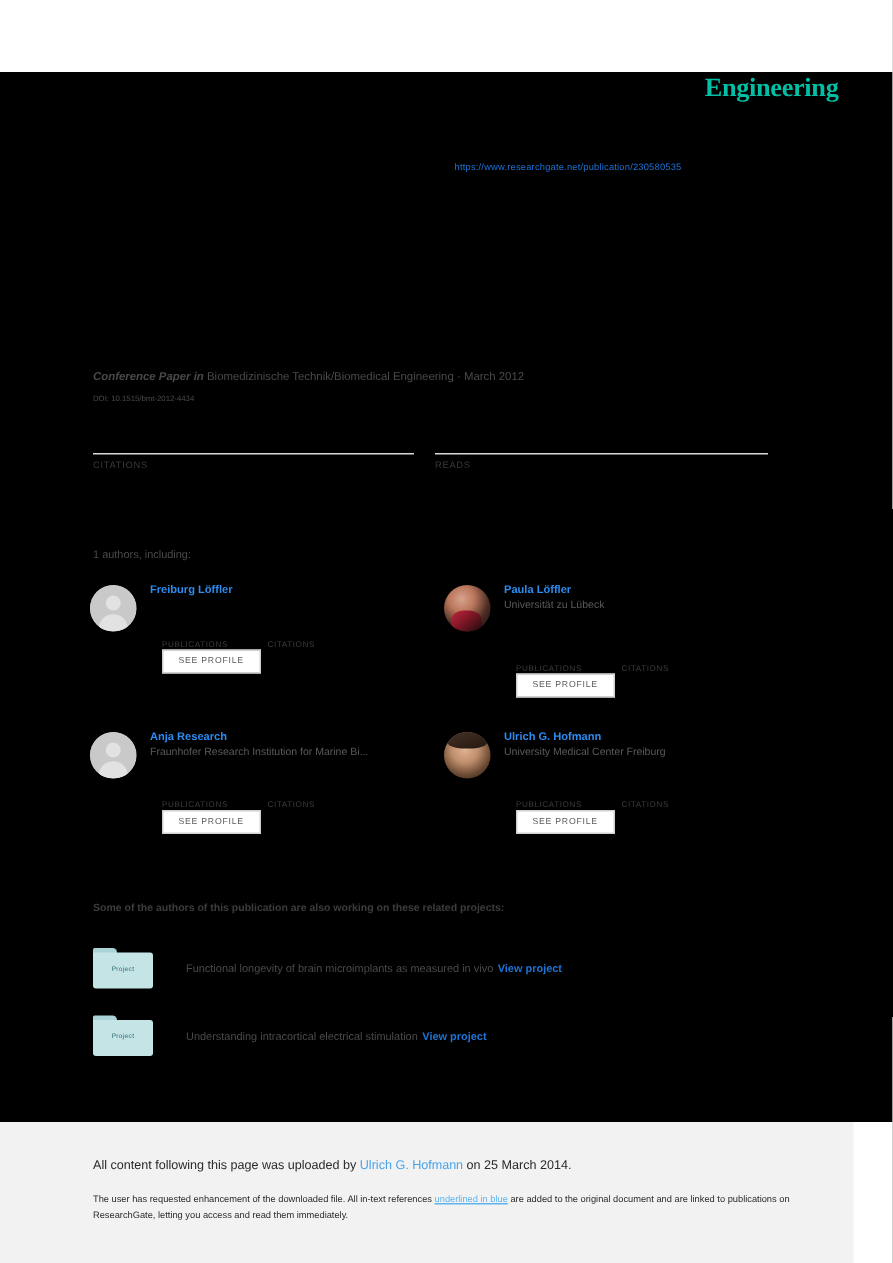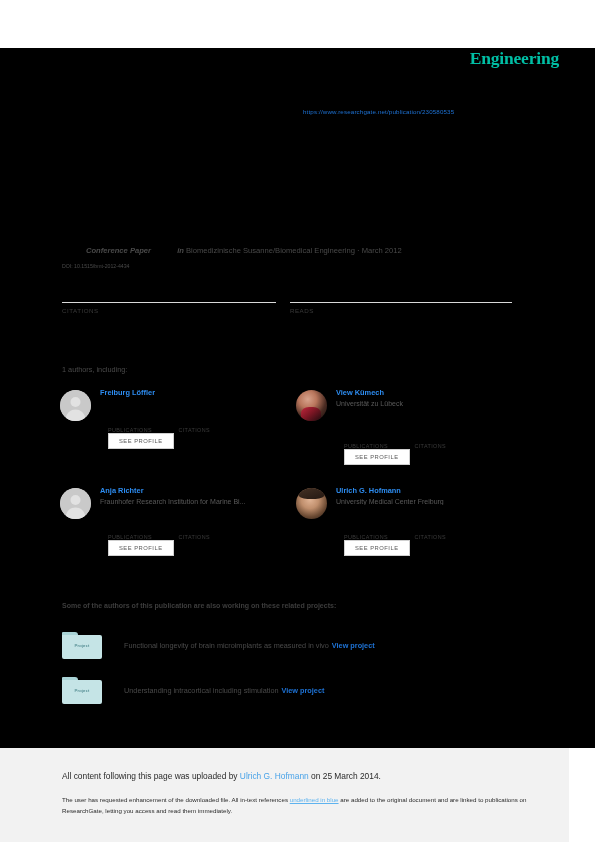--- a/index.html
+++ b/index.html
@@ -75,21 +75,20 @@
   .meta-line {
     position: absolute;
     left: 62px; top: 246px;
     font-size: 7.6px;
     color: #4a4a4a;
     white-space: nowrap;
   }
   .meta-line .em {
     font-style: italic;
     font-weight: bold;
-    margin-left: 24px;
   }
   .meta-doi {
     position: absolute;
     left: 62px; top: 263px;
     font-size: 5.2px;
     color: #4a4a4a;
     white-space: nowrap;
   }
   
   .stat-block { position: absolute; }
@@ -297,21 +296,21 @@
   <div class="brand">Engineering</div>
 
   <div class="pub-url">https://www.researchgate.net/publication/230580535</div>
 
   <div class="hidden-title"></div>
   <div class="hidden-sub"></div>
 
   <div class="meta-line">
     <span class="em">Conference Paper</span>
     <span class="em">in</span>
-    <span>Biomedizinische Susanne/Biomedical Engineering</span>
+    <span>Biomedizinische Technik/Biomedical Engineering</span>
     <span>·</span>
     <span>March 2012</span>
   </div>
   <div class="meta-doi">DOI: 10.1515/bmt-2012-4434</div>
 
   <div class="stat-block stat-citations">
     <div class="stat-number"></div>
     <div class="stat-rule"></div>
     <div class="stat-label">CITATIONS</div>
   </div>
@@ -336,39 +335,39 @@
     <div class="a-stats" style="top:26px;">
       <div class="s-num"></div>
       <span class="s-lbl">PUBLICATIONS</span>
       <span class="s-lbl">CITATIONS</span>
     </div>
     <div class="see-profile" style="left:48px; top:45px;">SEE PROFILE</div>
   </div>
 
   <div class="author a-1">
     <div class="avatar photo-a"></div>
-    <div class="a-name">View Kümech</div>
+    <div class="a-name">Paula Löffler</div>
     <div class="a-affil">Universität zu Lübeck</div>
     <div class="a-stats" style="top:42px;">
       <div class="s-num"></div>
       <span class="s-lbl">PUBLICATIONS</span>
       <span class="s-lbl">CITATIONS</span>
     </div>
     <div class="see-profile" style="left:48px; top:61px;">SEE PROFILE</div>
   </div>
 
   <div class="author a-2">
     <div class="avatar">
       <svg width="31" height="31" viewBox="0 0 31 31">
         <circle cx="15.5" cy="15.5" r="15.5" fill="#c9c9c9"></circle>
         <circle cx="15.5" cy="12" r="5" fill="#e2e2e2"></circle>
         <path d="M5.5 31 C5.5 22.5 11 19.5 15.5 19.5 C20 19.5 25.5 22.5 25.5 31 Z" fill="#e2e2e2"></path>
       </svg>
     </div>
-    <div class="a-name">Anja Richter</div>
+    <div class="a-name">Anja Research</div>
     <div class="a-affil">Fraunhofer Research Institution for Marine Bi...</div>
     <div class="a-stats" style="top:35px;">
       <div class="s-num"></div>
       <span class="s-lbl">PUBLICATIONS</span>
       <span class="s-lbl">CITATIONS</span>
     </div>
     <div class="see-profile" style="left:48px; top:54px;">SEE PROFILE</div>
   </div>
 
   <div class="author a-3">
@@ -396,21 +395,21 @@
     </div>
   </div>
 
   <div class="project-row p-1">
     <div class="folder">
       <div class="tab"></div>
       <div class="body"></div>
       <div class="ftext">Project</div>
     </div>
     <div class="p-text">
-      <span>Understanding intracortical including stimulation</span><span class="p-link">View project</span>
+      <span>Understanding intracortical electrical stimulation</span><span class="p-link">View project</span>
     </div>
   </div>
 
   <div class="footer">
     <div class="f-line1">
       <span>All content following this page was uploaded by </span><span class="f-link">Ulrich G. Hofmann</span><span> on 25 March 2014.</span>
     </div>
     <div class="f-line2">
       <span>The user has requested enhancement of the downloaded file. All in-text references </span><span class="f-blue">underlined in blue</span><span> are added to the original document and are linked to publications on ResearchGate, letting you access and read them immediately.</span>
     </div>

